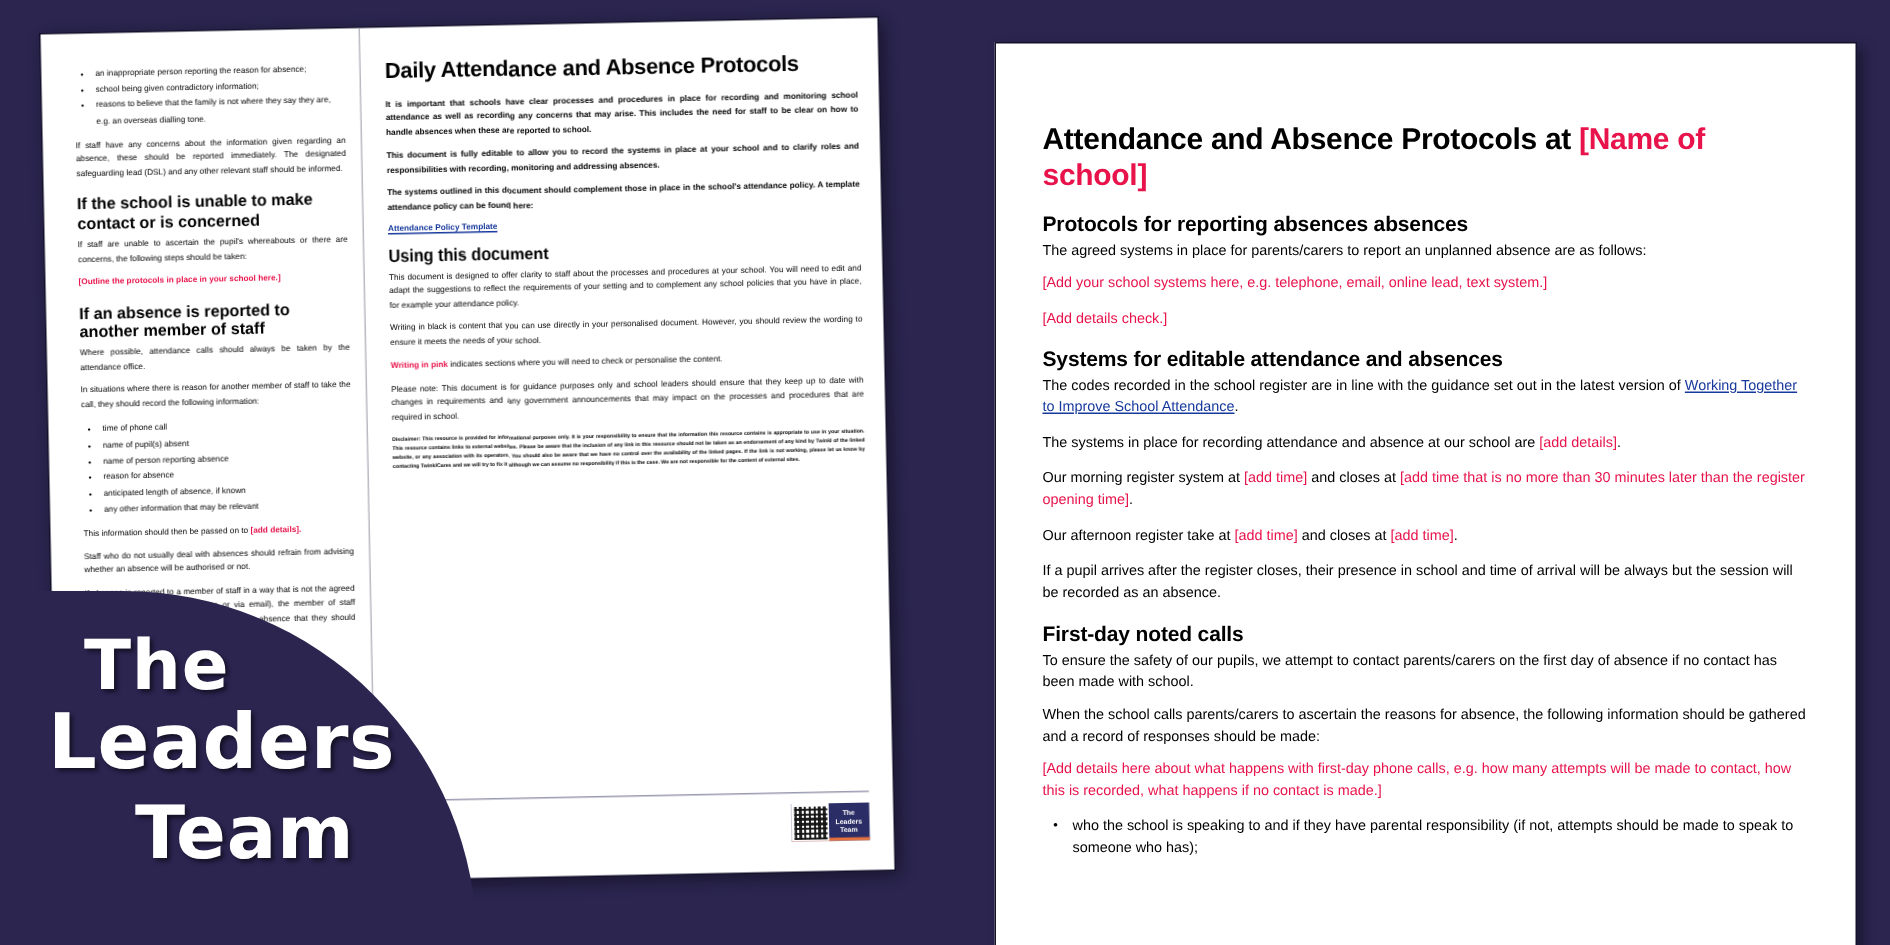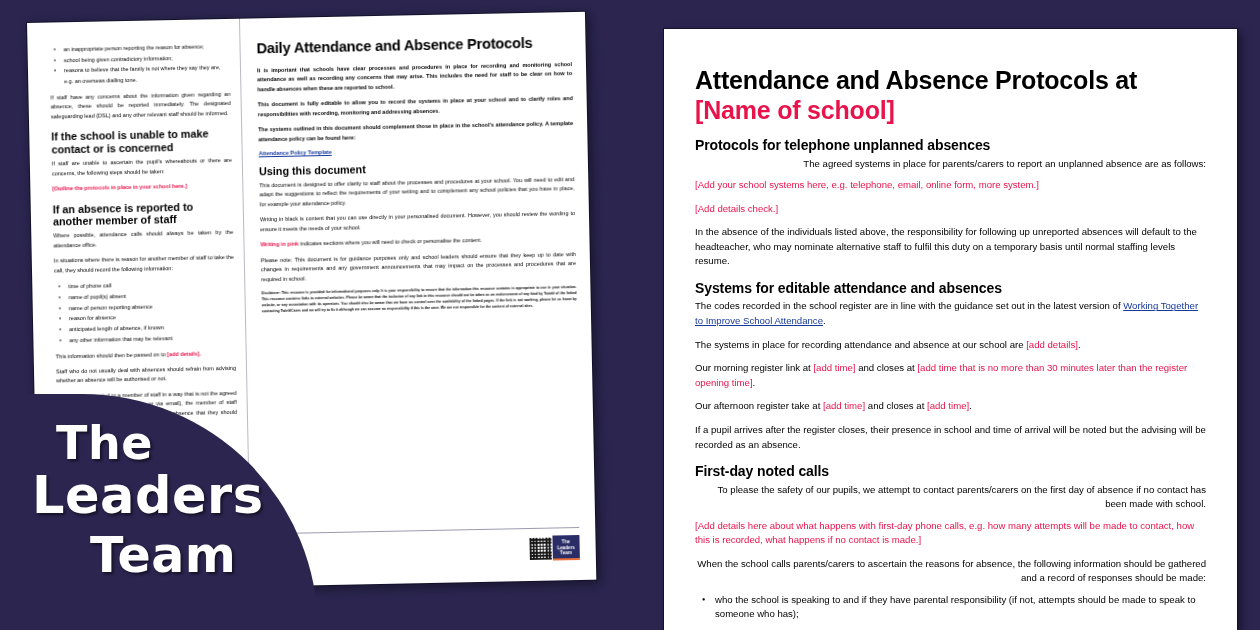--- a/index.html
+++ b/index.html
@@ -139,31 +139,31 @@
     left: 663px; top: 28px;
     width: 575px; height: 610px;
     background: #ffffff;
     border: 1px solid #13112b;
     box-shadow: 4px 4px 8px rgba(0,0,0,0.4);
     overflow: hidden;
     color: #000;
     padding: 36px 31px 0 31px;
   }
   .rd-h1 {
-    font-size: 25px; font-weight: bold; line-height: 1.2;
-    margin-bottom: 12px; letter-spacing: -0.2px;
+    font-size: 20px; font-weight: bold; line-height: 1.2;
+    margin-bottom: 12px; letter-spacing: -0.2px; margin-top: 16px;
   }
   .rd-h2 {
     font-size: 14px; font-weight: bold; margin: 11px 0 2px;
     line-height: 1.25; letter-spacing: -0.1px;
   }
   .rd-p {
     font-size: 9.6px; line-height: 1.52; margin-bottom: 9px;
   }
-  .rd-p.tight { margin-bottom: 7px; text-align: right; }
+  .rd-p.tight { margin-bottom: 7px; }
   .rd-ul { list-style: none; margin: 2px 0 4px 0; padding: 0; }
   .rd-ul li {
     font-size: 9.6px; line-height: 1.5; padding-left: 20px;
     position: relative; margin-bottom: 7px;
   }
   .rd-ul li::before {
     content: "\25CF"; position: absolute; left: 7px; top: 0;
     font-size: 5.5px; line-height: 2.5;
   }
   .rd-link { color: #17399c; text-decoration: underline; }
@@ -242,37 +242,36 @@
   <div class="logo-mask"></div>
   <div class="logo-text">
     <div class="logo-l1">The</div>
     <div class="logo-l2">Leaders</div>
     <div class="logo-l3">Team</div>
   </div>
 
   <div class="right-doc">
     <h1 class="rd-h1"><span>Attendance and Absence Protocols at </span><span class="pink">[Name of school]</span></h1>
 
-    <h2 class="rd-h2">Protocols for telephone unplanned absences</h2>
+    <h2 class="rd-h2">Protocols for reporting absences absences</h2>
     <p class="rd-p tight">The agreed systems in place for parents/carers to report an unplanned absence are as follows:</p>
-    <p class="rd-p pink">[Add your school systems here, e.g. telephone, email, online form, more system.]</p>
+    <p class="rd-p pink">[Add your school systems here, e.g. telephone, email, online lead, text system.]</p>
     <p class="rd-p pink">[Add details check.]</p>
-    <p class="rd-p">In the absence of the individuals listed above, the responsibility for following up unreported absences will default to the headteacher, who may nominate alternative staff to fulfil this duty on a temporary basis until normal staffing levels resume.</p>
 
     <h2 class="rd-h2">Systems for editable attendance and absences</h2>
     <p class="rd-p"><span>The codes recorded in the school register are in line with the guidance set out in the latest version of </span><a class="rd-link" href="#">Working Together to Improve School Attendance</a><span>.</span></p>
     <p class="rd-p"><span>The systems in place for recording attendance and absence at our school are </span><span class="pink">[add details]</span><span>.</span></p>
-    <p class="rd-p"><span>Our morning register link at </span><span class="pink">[add time]</span><span> and closes at </span><span class="pink">[add time that is no more than 30 minutes later than the register opening time]</span><span>.</span></p>
+    <p class="rd-p"><span>Our morning register system at </span><span class="pink">[add time]</span><span> and closes at </span><span class="pink">[add time that is no more than 30 minutes later than the register opening time]</span><span>.</span></p>
     <p class="rd-p"><span>Our afternoon register take at </span><span class="pink">[add time]</span><span> and closes at </span><span class="pink">[add time]</span><span>.</span></p>
-    <p class="rd-p">If a pupil arrives after the register closes, their presence in school and time of arrival will be noted but the advising will be recorded as an absence.</p>
+    <p class="rd-p">If a pupil arrives after the register closes, their presence in school and time of arrival will be always but the session will be recorded as an absence.</p>
 
     <h2 class="rd-h2">First-day noted calls</h2>
-    <p class="rd-p tight">To please the safety of our pupils, we attempt to contact parents/carers on the first day of absence if no contact has been made with school.</p>
+    <p class="rd-p tight">To ensure the safety of our pupils, we attempt to contact parents/carers on the first day of absence if no contact has been made with school.</p>
+    <p class="rd-p tight">When the school calls parents/carers to ascertain the reasons for absence, the following information should be gathered and a record of responses should be made:</p>
     <p class="rd-p pink">[Add details here about what happens with first-day phone calls, e.g. how many attempts will be made to contact, how this is recorded, what happens if no contact is made.]</p>
-    <p class="rd-p tight">When the school calls parents/carers to ascertain the reasons for absence, the following information should be gathered and a record of responses should be made:</p>
     <ul class="rd-ul">
       <li>who the school is speaking to and if they have parental responsibility (if not, attempts should be made to speak to someone who has);</li>
 
     </ul>
 
   </div>
 
 </div>
 
 </body></html>

